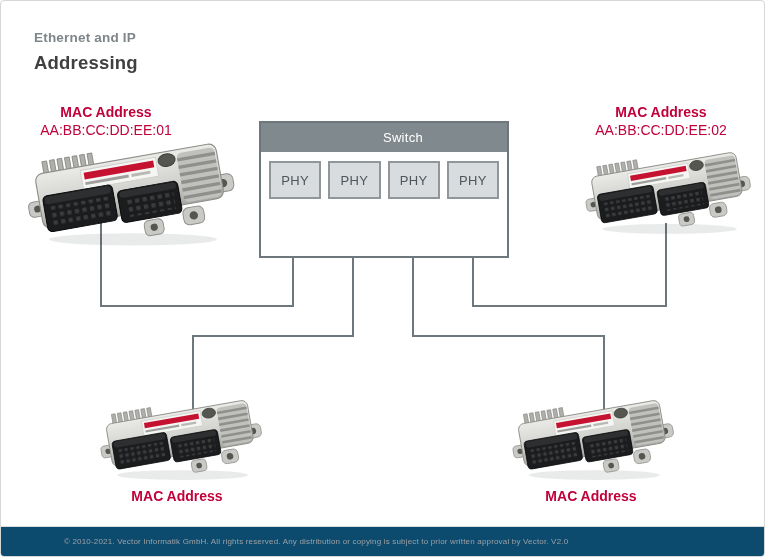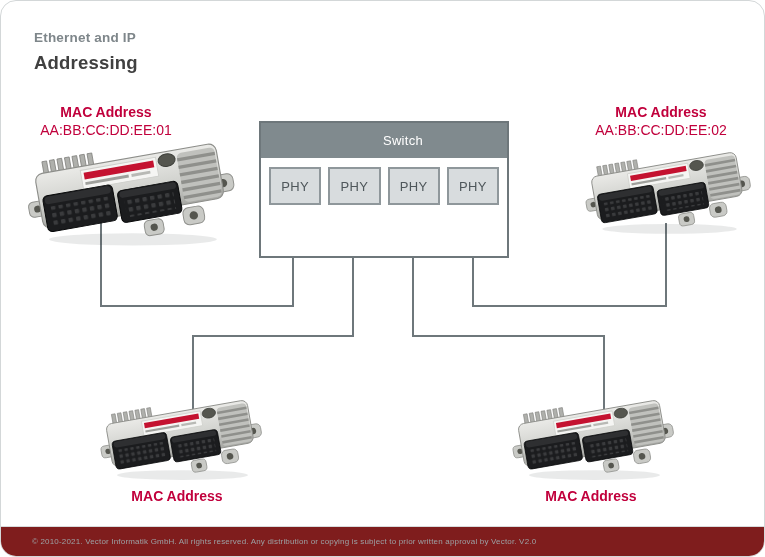--- a/index.html
+++ b/index.html
@@ -4,21 +4,21 @@
 <style>
   html, body { margin: 0; padding: 0; background: #ffffff; }
   body { font-family: "Liberation Sans", sans-serif; }
 
   .page {
     position: relative;
     width: 765px; height: 557px;
     box-sizing: border-box;
     background: #ffffff;
     border: 1px solid #D3D7D8;
-    border-radius: 16px;
+    border-radius: 4px;
     overflow: hidden;
   }
 
   
   .subtitle {
     position: absolute; left: 33px; top: 29px;
     font-size: 13.5px; font-weight: bold; color: #7E868A;
     letter-spacing: 0.2px;
   }
   .title {
@@ -37,21 +37,21 @@
   
   .switchbox {
     position: absolute; left: 258px; top: 120px;
     width: 250px; height: 137px;
     box-sizing: border-box;
     background: #ffffff;
     border: 2px solid #6E777B;
     z-index: 2;
   }
   .switch-header {
-    height: 35px; background: #808A8E; color: #ffffff;
+    height: 29px; background: #808A8E; color: #ffffff;
     display: flex; align-items: center; justify-content: center;
     font-size: 13px; letter-spacing: 0.3px; padding-left: 38px;
   }
   .layer-box {
     box-sizing: border-box;
     background: #D8DCDE; border: 2px solid #8F979B;
     color: #4F575B; font-size: 13px; letter-spacing: 0.3px;
     display: flex; align-items: center; justify-content: center;
   }
   .mac-layer { margin: 9px 8px 0 8px; height: 37px; }
@@ -75,21 +75,21 @@
   .nl-tl { left: -5px;  top: 102px; }
   .nl-tr { left: 550px; top: 102px; }
   .nl-bl { left: 66px;  top: 486px; }
   .nl-br { left: 480px; top: 486px; }
 
   
   .footer {
     position: absolute; left: 0; right: 0; bottom: 0;
     height: 29px; border-top: 1px solid #D8DBDC;
     display: flex; align-items: center;
-    background: #7f1d1d; z-index: 5;
+    background: #0c4a6e; z-index: 5; padding-left: 32px;
   }
   .footer .copyright {
     margin-left: 31px; font-size: 8px; color: #9CA1A4;
     letter-spacing: 0.18px;
   }
 
   .svg-defs { position: absolute; width: 0; height: 0; }
 </style>
 </head>
 <body>

